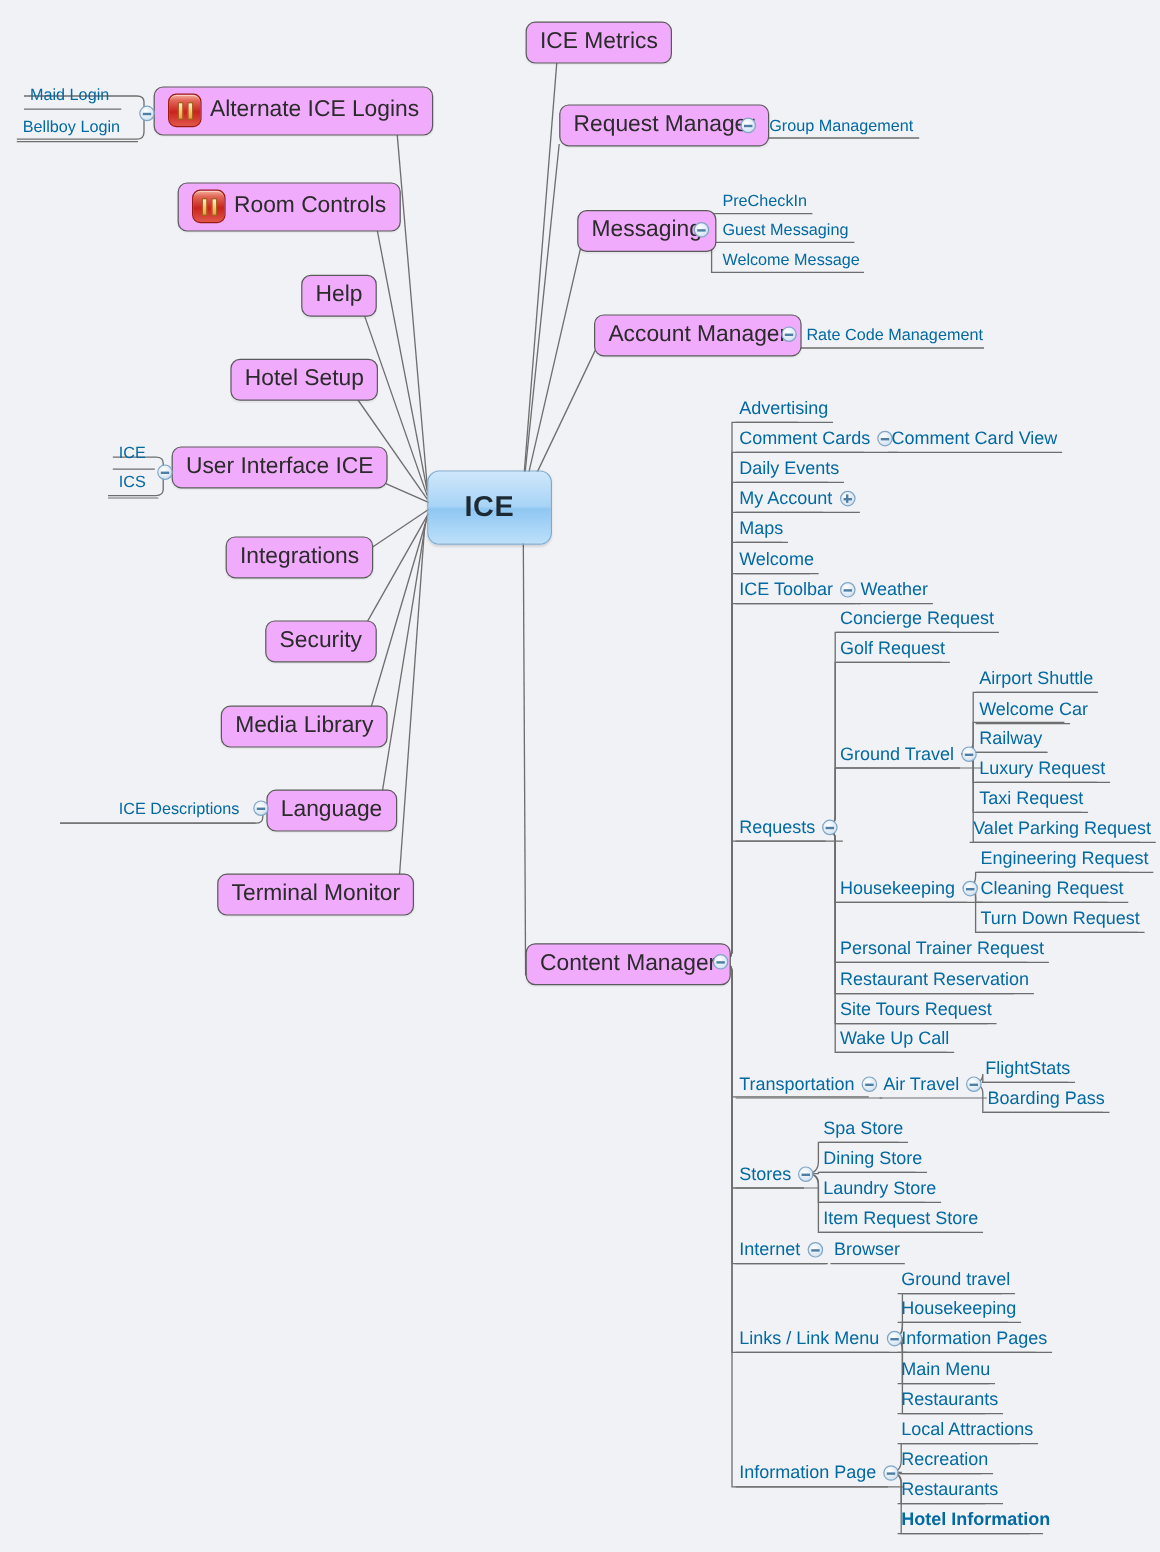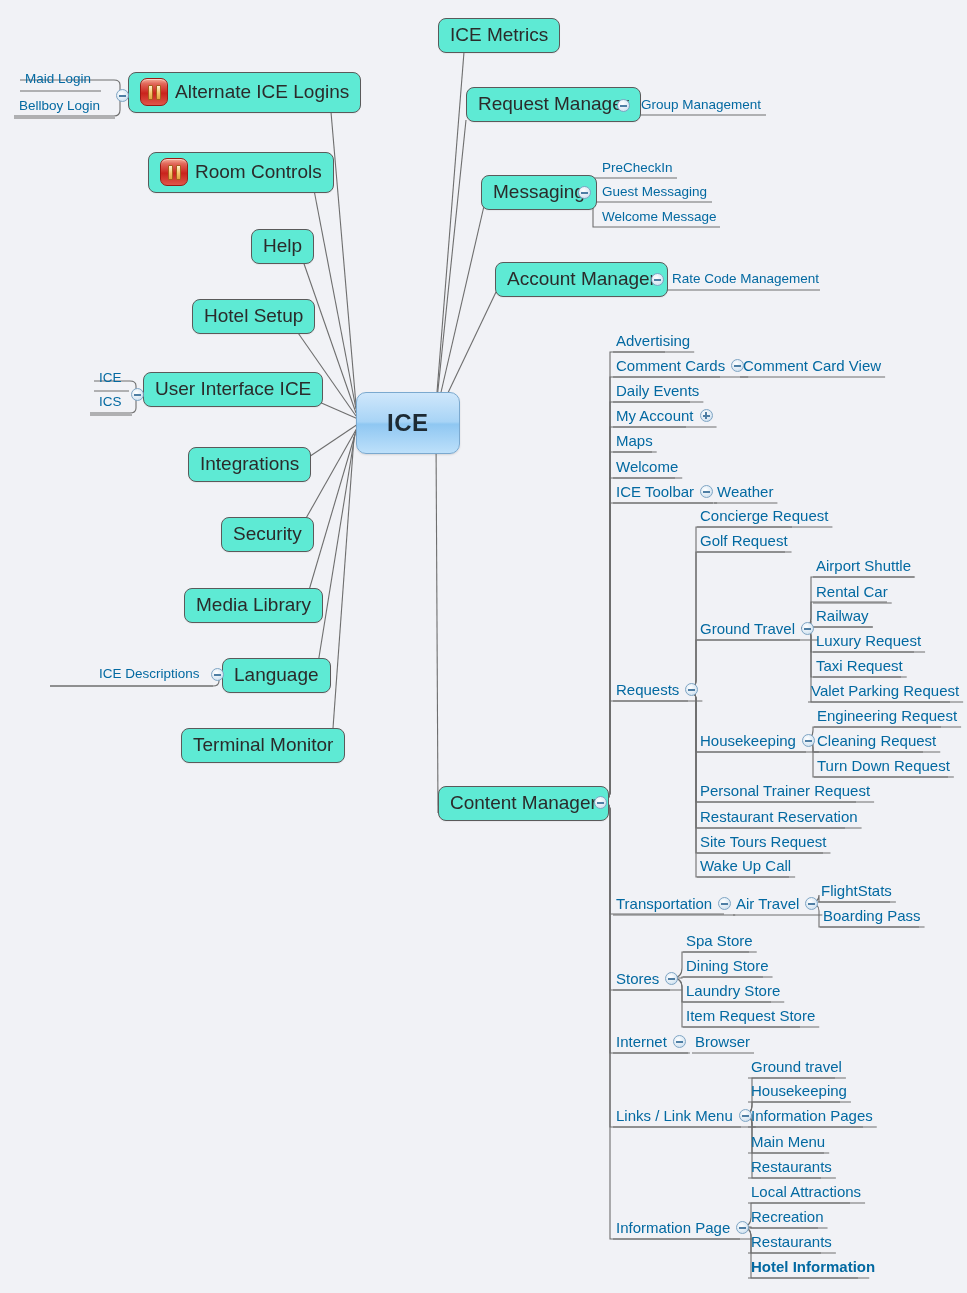--- a/index.html
+++ b/index.html
@@ -24,21 +24,21 @@
 
   
   .node {
     position: absolute;
     white-space: nowrap;
     color: #2b2b2b;
   }
 
   
   .boxed {
-    background: #5eead4;
+    background: #f0abfc;
     border: 1px solid #5a5a5a;
     border-radius: 8px;
     padding: 5px 11px 6px 11px;
     font-size: 19px;
     line-height: 22px;
     display: flex;
     align-items: center;
     gap: 7px;
     box-shadow: 0 1px 1px rgba(0,0,0,0.05);
   }
@@ -474,21 +474,21 @@
     <span>Site Tours Request</span>
   </div>
   <div class="node leaf" style="left:697px; top:856px;">
     <span>Wake Up Call</span>
   </div>
 
   <div class="node leaf" style="left:813px; top:556px;">
     <span>Airport Shuttle</span>
   </div>
   <div class="node leaf" style="left:813px; top:582px;">
-    <span>Rental Car</span>
+    <span>Welcome Car</span>
   </div>
   <div class="node leaf" style="left:813px; top:606px;">
     <span>Railway</span>
   </div>
   <div class="node leaf" style="left:813px; top:631px;">
     <span>Luxury Request</span>
   </div>
   <div class="node leaf" style="left:813px; top:656px;">
     <span>Taxi Request</span>
   </div>

